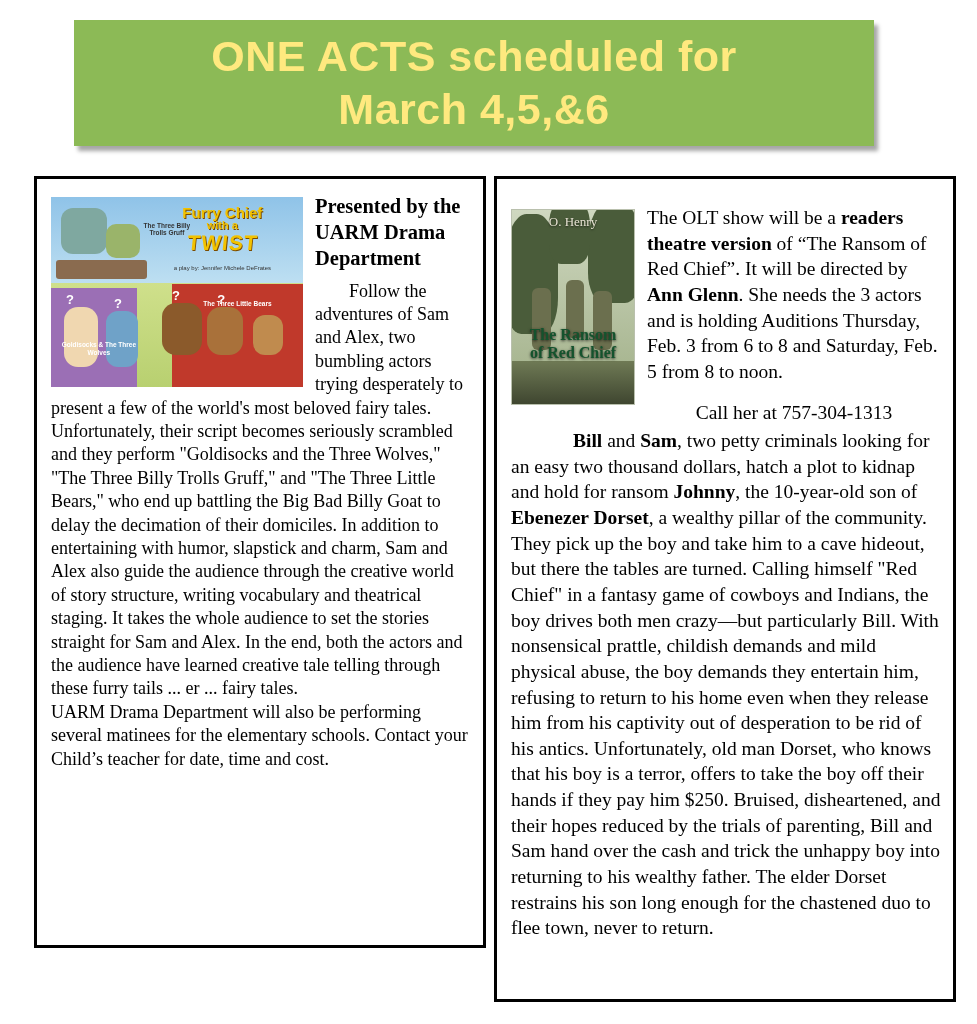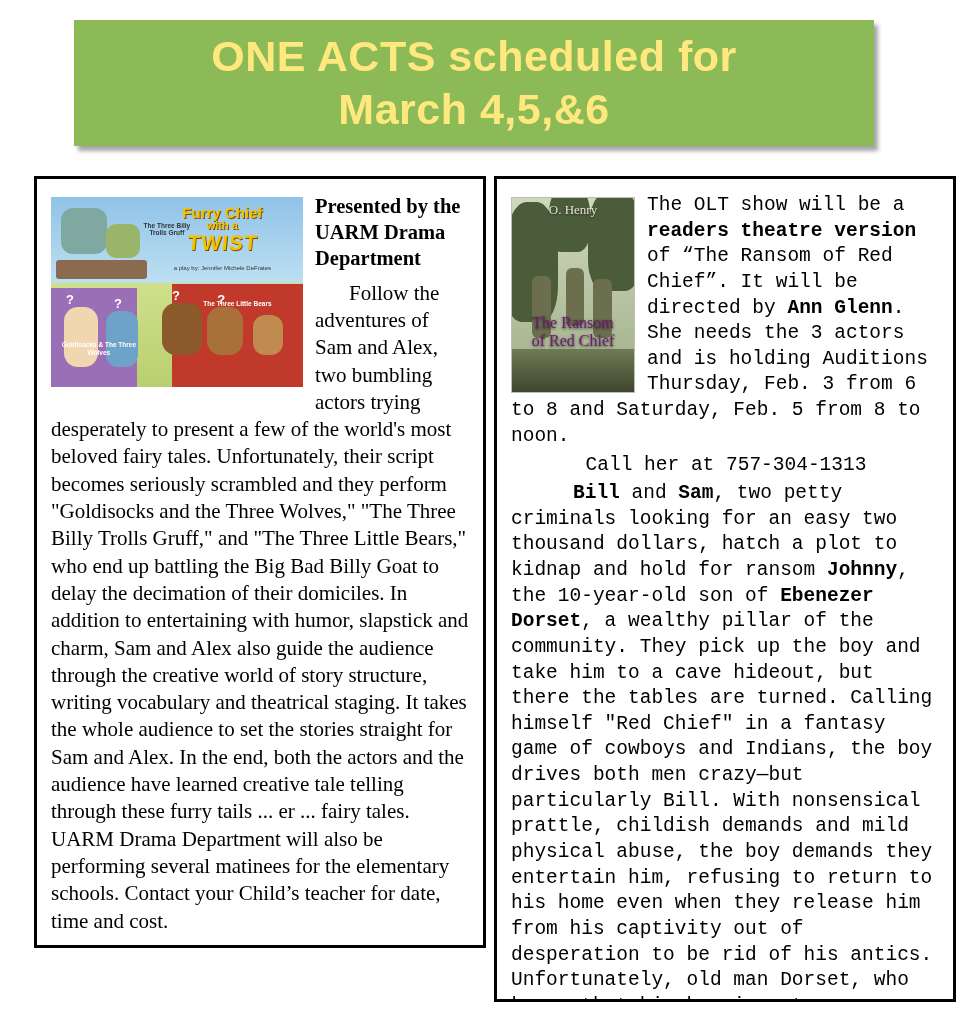--- a/index.html
+++ b/index.html
@@ -53,29 +53,29 @@
     top: 176px;
     width: 452px;
     height: 772px;
     padding: 14px 14px 10px 14px;
   }
   .panel-right {
     left: 494px;
     top: 176px;
     width: 462px;
     height: 826px;
-    padding: 14px 12px 10px 14px;
+    padding: 26px 12px 10px 14px;
   }
 
   .body-text {
-    font-size: 21px;
+    font-size: 18px;
     line-height: 1.30;
     text-align: left;
   }
-  .panel-right .body-text { font-size: 19.5px; line-height: 1.315; font-family: Liberation Mono, monospace; }
+  .panel-right .body-text { font-size: 19.5px; line-height: 1.315; }
 
   .hdr {
     font-weight: bold;
     font-size: 20.5px;
     line-height: 1.28;
   }
 
   .indent { text-indent: 34px; display: block; }
 
   
@@ -180,25 +180,26 @@
   .cr-f3 { left: 66%; top: 42%; width: 16%; height: 30%; }
   .cr-author {
     position: absolute; left: 0; top: 4px; width: 100%;
     text-align: center; color: #e9e4d4;
     font-family: "Liberation Serif", serif;
     font-size: 13px;
     text-shadow: 0 1px 2px rgba(0,0,0,0.6);
   }
   .cr-title {
     position: absolute; left: 0; top: 60%; width: 100%;
-    text-align: center; color: #701a75;
+    text-align: center; color: #14532d;
     font-family: "Liberation Serif", serif;
     font-size: 16px; line-height: 1.12;
     text-shadow: 0 1px 3px rgba(0,0,0,0.75);
     white-space: pre-line;
+    font-weight: bold;
   }
   .cr-ground {
     position: absolute; left:0; bottom: 0; width: 100%; height: 22%;
     background: linear-gradient(#6f7a55, #3f4630);
   }
 
   .b { font-weight: bold; }
   .name-blue { color: #000000; font-weight: bold; }
   .center-line { text-align: center; display: block; }
   .clearfix::after { content: ""; display: block; clear: both; }
@@ -260,20 +261,20 @@
     <div class="cr-fig cr-f3"></div>
     <div class="cr-author">O. Henry</div>
     <div class="cr-title">The Ransom
 of Red Chief</div>
   </div>
 
   <div class="body-text">
     <span>The OLT show will be a </span><span class="b">readers theatre version</span><span> of “The Ransom of Red Chief”.  It will be directed by </span><span class="b">Ann Glenn</span><span>.  She needs the 3 actors and is holding Auditions Thursday, Feb. 3 from 6 to 8 and Saturday, Feb. 5 from 8 to noon.</span>
   </div>
 
-  <div class="body-text center-line" style="margin-top:4px">Call her at 757-304-1313</div>
+  <div class="body-text center-line" style="margin-top:16px">Call her at 757-304-1313</div>
 
   <div class="clearfix"></div>
 
   <div class="body-text" style="margin-top:2px">
     <span style="display:inline-block;width:62px"></span><span class="name-blue">Bill</span><span> and </span><span class="name-blue">Sam</span><span>, two petty criminals looking for an easy two thousand dollars, hatch a plot to kidnap and hold for ransom </span><span class="name-blue">Johnny</span><span>, the 10-year-old son of </span><span class="name-blue">Ebenezer Dorset</span><span>, a wealthy pillar of the community. They pick up the boy and take him to a cave hideout, but there the tables are turned. Calling himself "Red Chief" in a fantasy game of cowboys and Indians, the boy drives both men crazy—but particularly Bill. With nonsensical prattle, childish demands and mild physical abuse, the boy demands they entertain him, refusing to return to his home even when they release him from his captivity out of desperation to be rid of his antics. Unfortunately, old man Dorset, who knows that his boy is a terror, offers to take the boy off their hands if they pay him $250. Bruised, disheartened, and their hopes reduced by the trials of parenting, Bill and Sam hand over the cash and trick the unhappy boy into returning to his wealthy father. The elder Dorset restrains his son long enough for the chastened duo to flee town, never to return.</span>
   </div>
 </div>
 
 </body></html>

